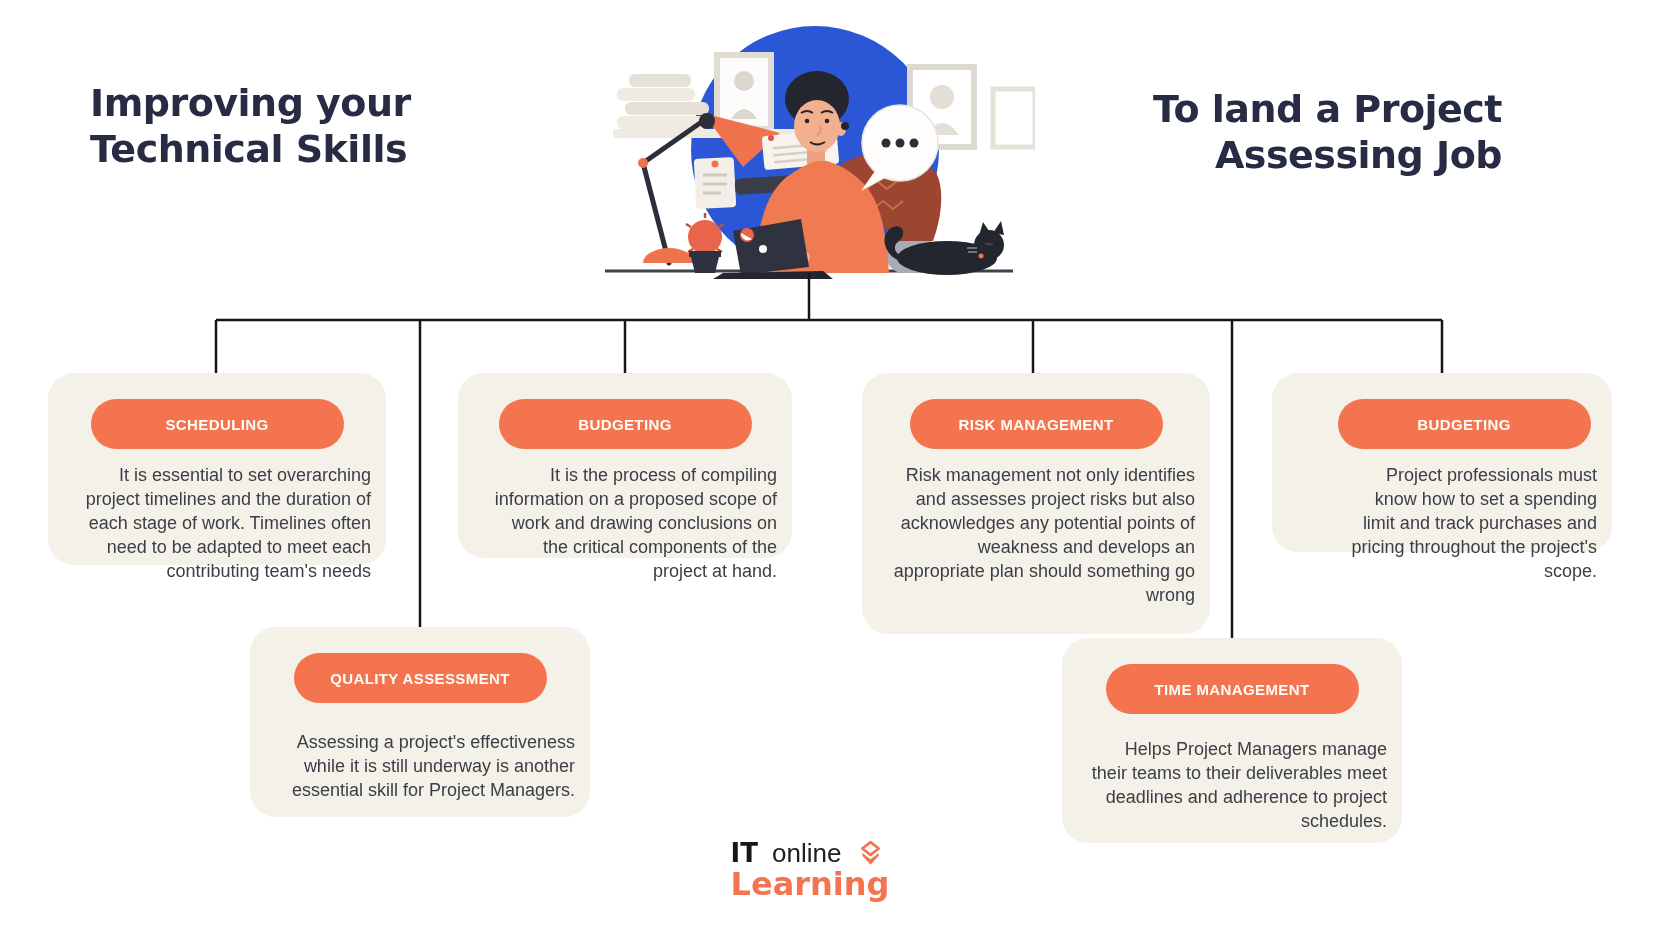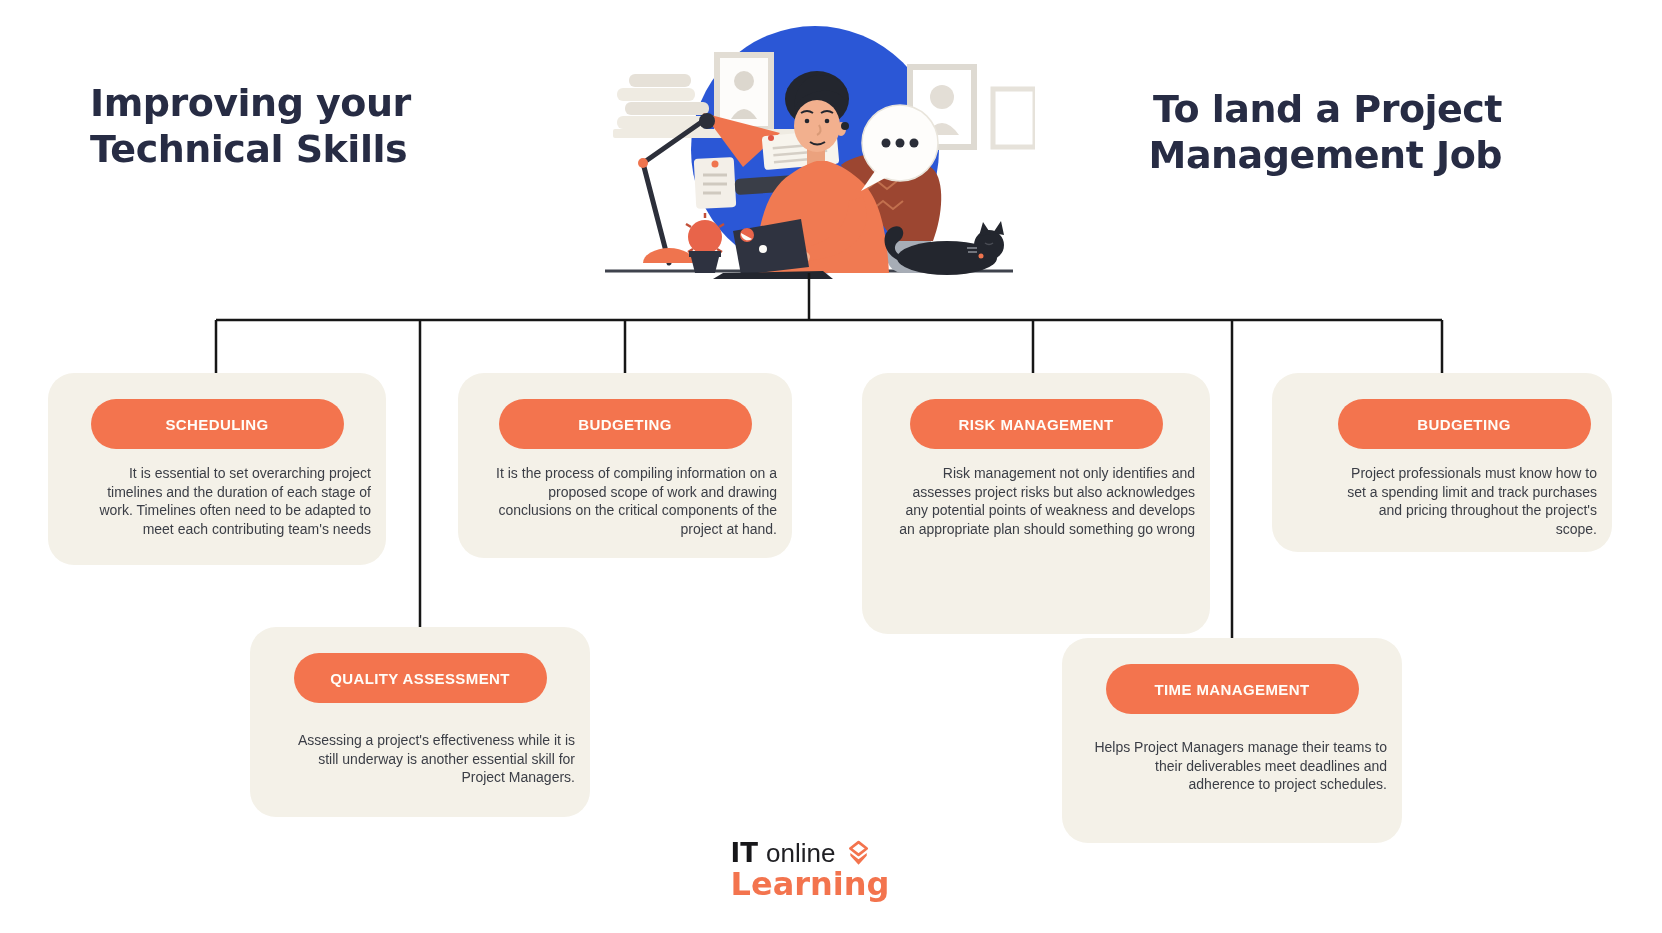--- a/index.html
+++ b/index.html
@@ -46,43 +46,43 @@
     display:flex; align-items:center; justify-content:center;
   }
   .pill-label {
     color:#FFFDF8;
     font-weight:700;
     font-size:15px;
     letter-spacing:0.4px;
   }
   .card-body {
     margin:15px 15px 0 29px;
-    font-size:14px;
+    font-size:18px;
     line-height:1.33;
     color:var(--body-text,#3B3E46);
   }
   .card-quality .card-body { margin-top:28px; }
   .card-time    .card-body { margin-top:24px; }
 
   .logo {
     position:absolute; left:810px; top:840px;
     transform:translateX(-50%);
     line-height:1;
   }
-  .logo-row1 { display:flex; align-items:flex-start; gap:13px; }
+  .logo-row1 { display:flex; align-items:flex-start; gap:19px; }
   .logo-it      { font-family:"DejaVu Sans",sans-serif; font-weight:800; font-size:26px; color:#17171a; }
   .logo-online  { font-family:"Liberation Sans",sans-serif; font-weight:400; font-size:26px; color:#202024; margin-left:-5px; }
   .logo-learning{ font-family:"DejaVu Sans",sans-serif; font-weight:800; font-size:32px; color:var(--accent-orange,#F3744E); margin-top:2px; }
 </style>
 </head>
 <body>
 
 <h1 class="title title-left">Improving your Technical Skills</h1>
 
-<h1 class="title title-right">To land a Project Management Job</h1>
+<h1 class="title title-right">To land a Project Assessing Job</h1>
 
 <svg class="illo" viewBox="0 0 440 280" aria-hidden="true">
 
   <circle cx="220" cy="145" r="124" fill="var(--illustration-blue,#2B57D6)"></circle>
 
   <g>
     <rect x="315" y="62" width="64" height="80" fill="#ffffff" stroke="#dedad2" stroke-width="6"></rect>
     <circle cx="347" cy="92" r="12" fill="#e3ded6"></circle>
     <path d="M330 130 Q347 106 364 130 Z" fill="#e3ded6"></path>
   </g>

